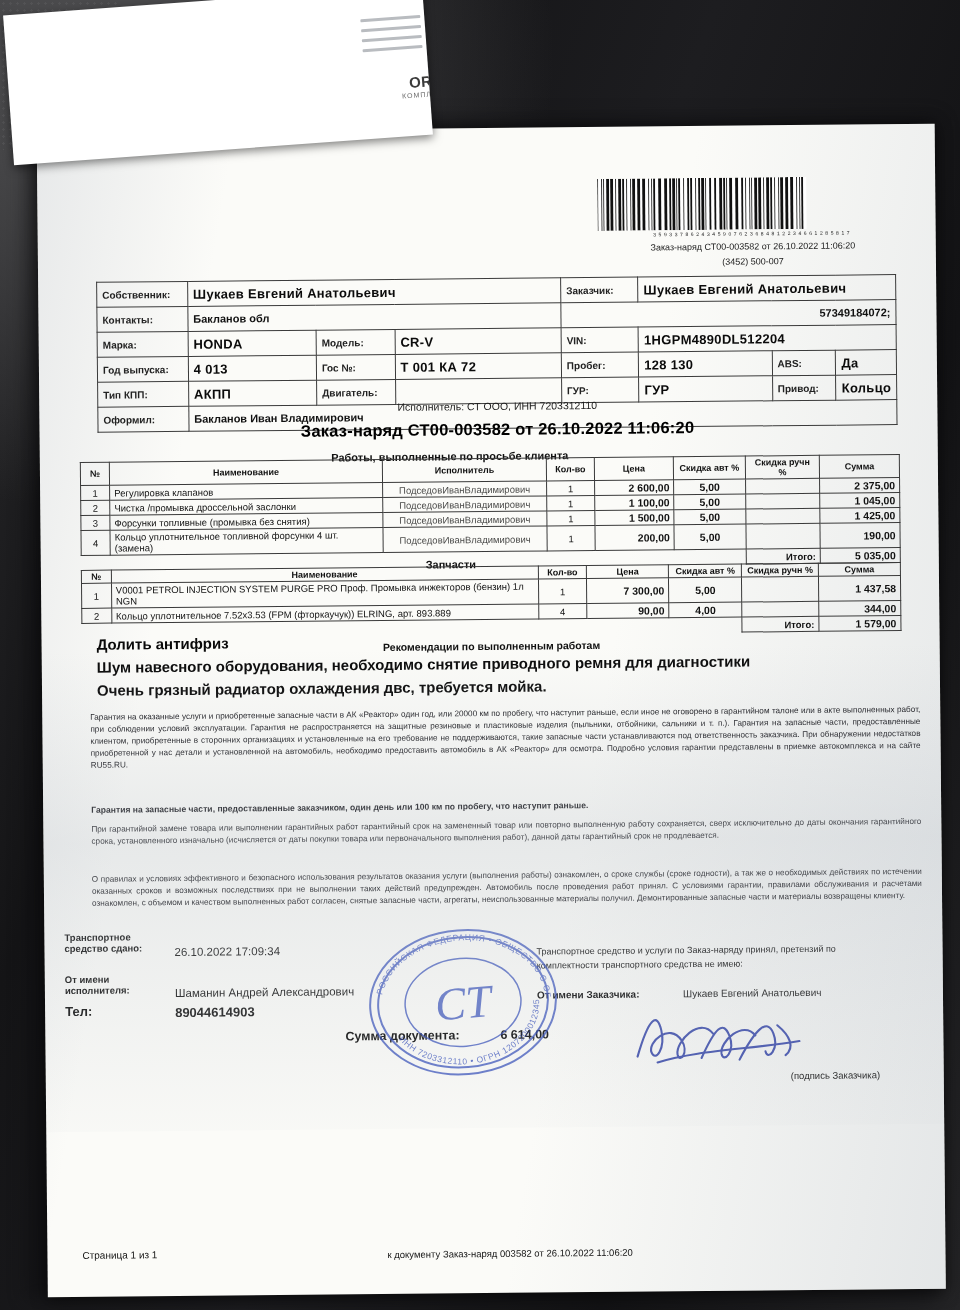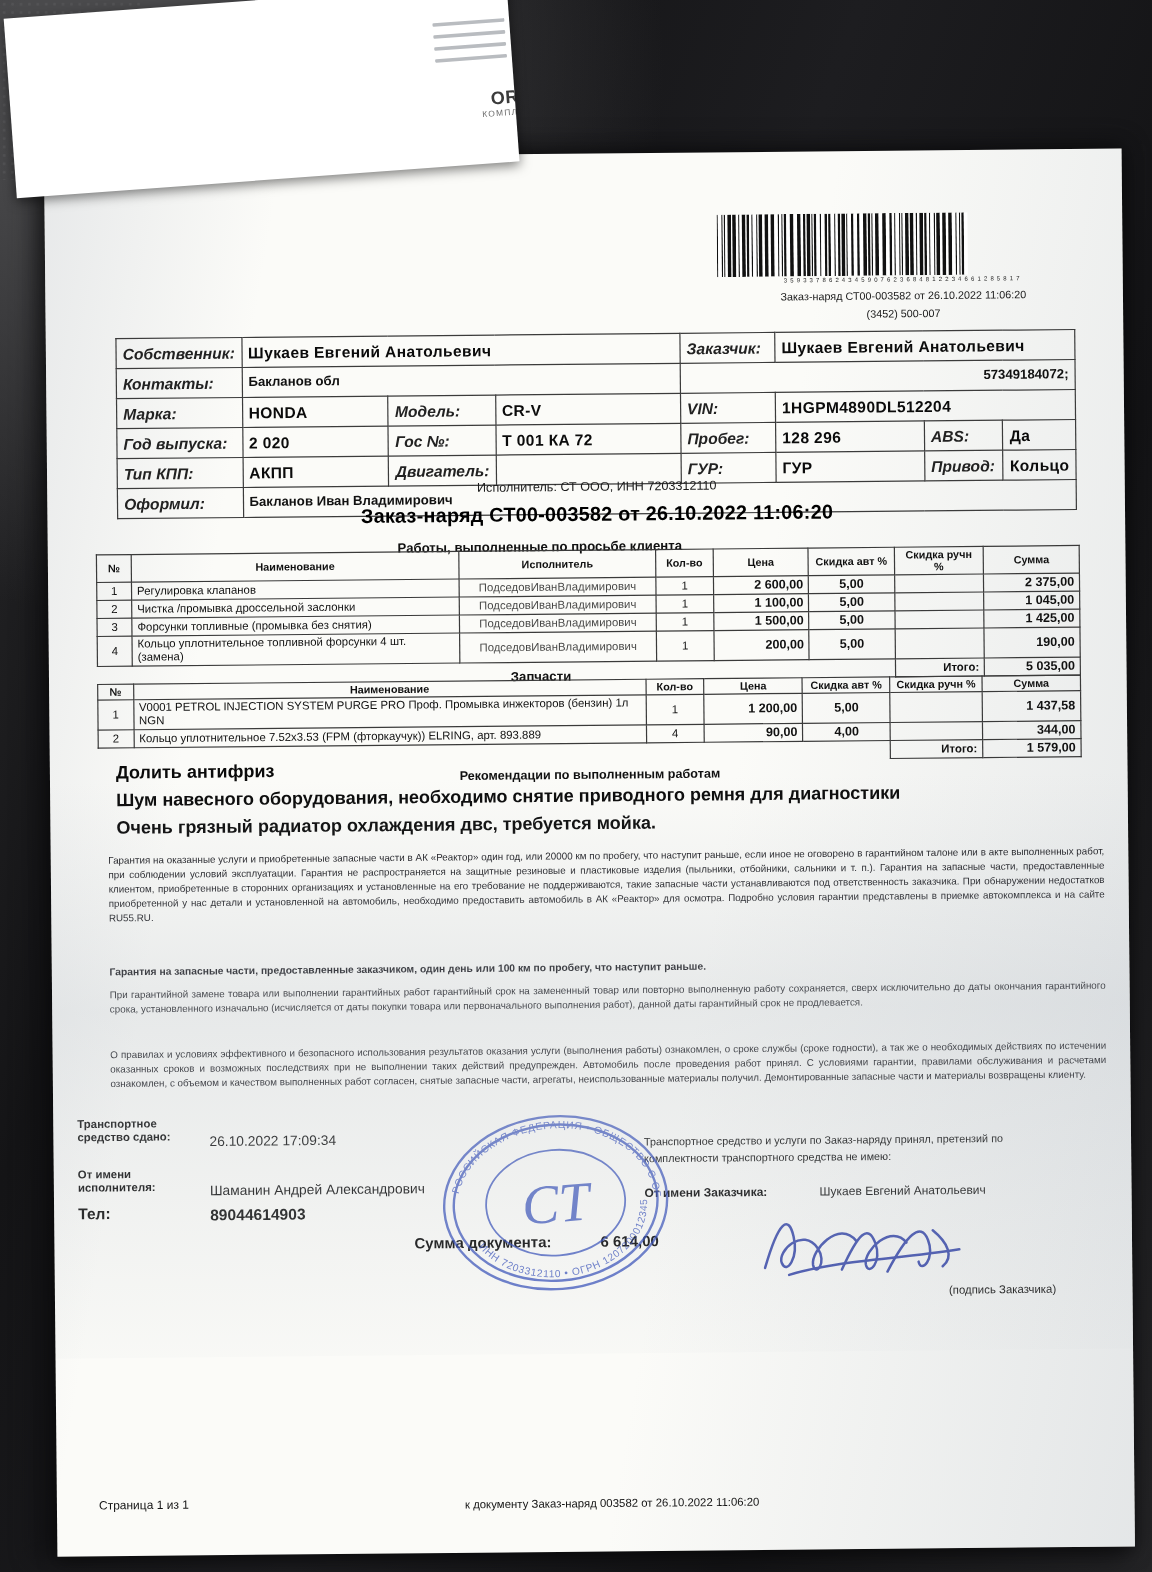--- a/index.html
+++ b/index.html
@@ -68,21 +68,21 @@
   .barcode-wrap{position:absolute;left:560px;top:52px;width:310px;}
   .barcode{height:52px;display:flex;gap:0;overflow:hidden;}
   .barcode i{display:block;height:52px;}
   .barcode-digits{font-size:5px;letter-spacing:2.6px;color:#222;text-align:center;margin-top:1px;}
   .barcode-cap{font-size:9px;text-align:center;color:#1a1a1a;margin-top:5px;}
   .barcode-cap2{font-size:9px;text-align:center;color:#1a1a1a;margin-top:5px;}
 
   
   .tbl{border-collapse:collapse;width:100%;font-size:11px;}
   .tbl td{border:1px solid #3b3b3b;padding:2px 5px;vertical-align:middle;height:20px;}
-  .lab{font-size:13px;color:#222;font-weight:bold;font-style:italic;}
+  .lab{font-size:10px;color:#222;font-weight:bold;}
   .val{font-size:13px;font-weight:bold;color:#0b0b0b;letter-spacing:.3px;}
   .val-sm{font-size:11px;font-weight:bold;color:#111;}
 
   .hdr-table{position:absolute;left:58px;top:150px;width:800px;}
 
   .exec-line{position:absolute;left:58px;top:272px;width:800px;text-align:center;font-size:10.5px;color:#1b1b1b;}
 
   .doc-title{
     position:absolute;left:58px;top:292px;width:800px;text-align:center;
     font-size:16.5px;font-weight:bold;color:#000;letter-spacing:.2px;
@@ -280,25 +280,25 @@
     <tr>
       <td><span class="lab">Марка:</span></td>
       <td style="width:130px"><span class="val">HONDA</span></td>
       <td style="width:70px"><span class="lab">Модель:</span></td>
       <td style="width:180px"><span class="val">CR-V</span></td>
       <td><span class="lab">VIN:</span></td>
       <td colspan="3"><span class="val">1HGPM4890DL512204</span></td>
     </tr>
     <tr>
       <td><span class="lab">Год выпуска:</span></td>
-      <td><span class="val">2 020</span></td>
+      <td><span class="val">4 013</span></td>
       <td><span class="lab">Гос №:</span></td>
       <td><span class="val">Т 001 КА 72</span></td>
       <td><span class="lab">Пробег:</span></td>
-      <td style="width:140px"><span class="val">128 296</span></td>
+      <td style="width:140px"><span class="val">128 130</span></td>
       <td style="width:55px"><span class="lab">ABS:</span></td>
       <td><span class="val">Да</span></td>
     </tr>
     <tr>
       <td><span class="lab">Тип КПП:</span></td>
       <td><span class="val">АКПП</span></td>
       <td><span class="lab">Двигатель:</span></td>
       <td><span class="val"></span></td>
       <td><span class="lab">ГУР:</span></td>
       <td><span class="val">ГУР</span></td>
@@ -388,21 +388,21 @@
             <th class="c" style="width:42px">Кол-во</th>
             <th class="c" style="width:78px">Цена</th>
             <th class="c" style="width:68px">Скидка авт %</th>
             <th class="c" style="width:72px">Скидка ручн %</th>
             <th class="c" style="width:78px">Сумма</th>
           </tr>
           <tr>
             <td class="c">1</td>
             <td>V0001 PETROL INJECTION SYSTEM PURGE PRO Проф. Промывка инжекторов (бензин) 1л NGN</td>
             <td class="c">1</td>
-            <td class="r num">1 200,00</td>
+            <td class="r num">7 300,00</td>
             <td class="c num">5,00</td>
             <td class="c num"></td>
             <td class="r num">1 437,58</td>
           </tr>
           <tr>
             <td class="c">2</td>
             <td>Кольцо уплотнительное  7.52х3.53 (FPM (фторкаучук)) ELRING, арт. 893.889</td>
             <td class="c">4</td>
             <td class="r num">90,00</td>
             <td class="c num">4,00</td>

